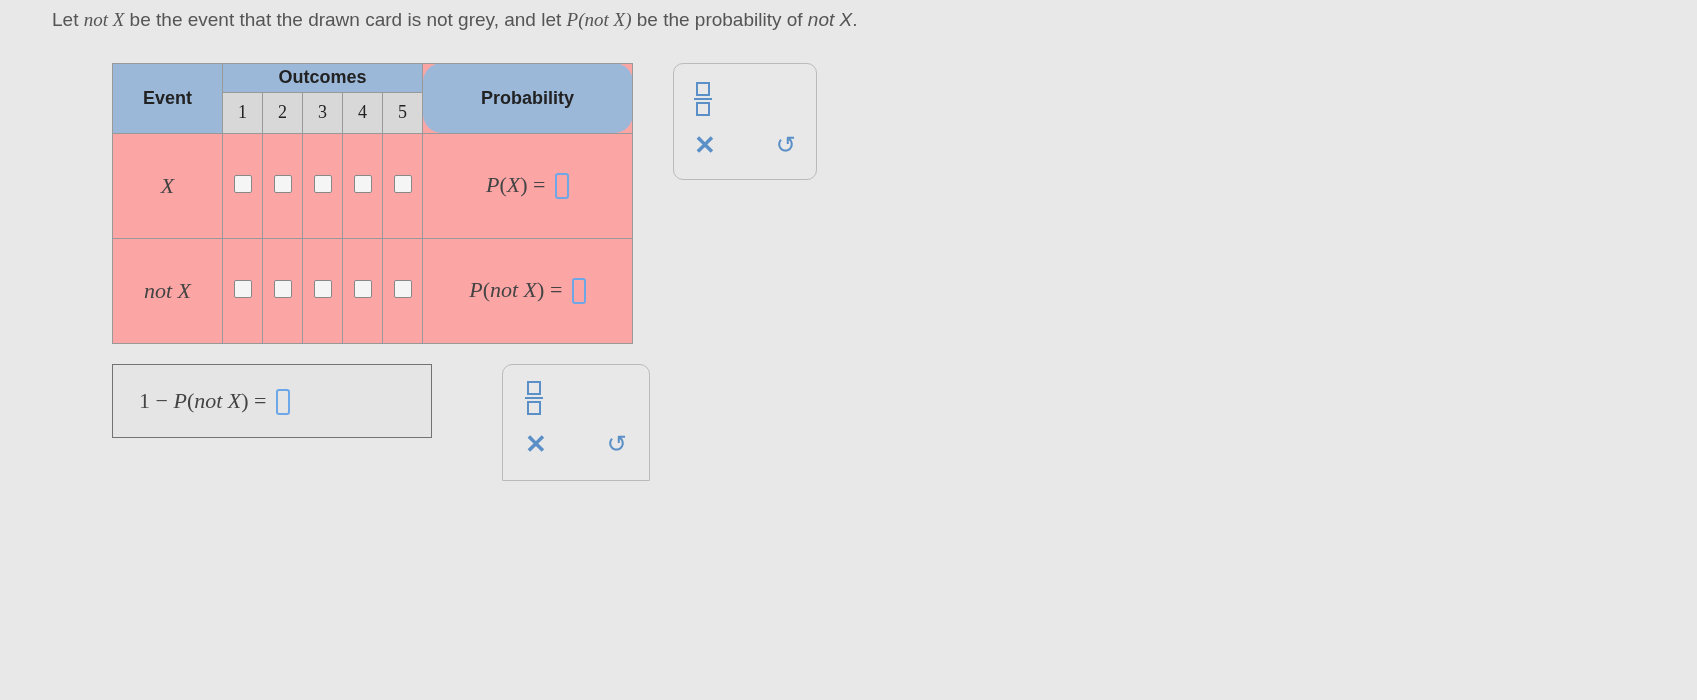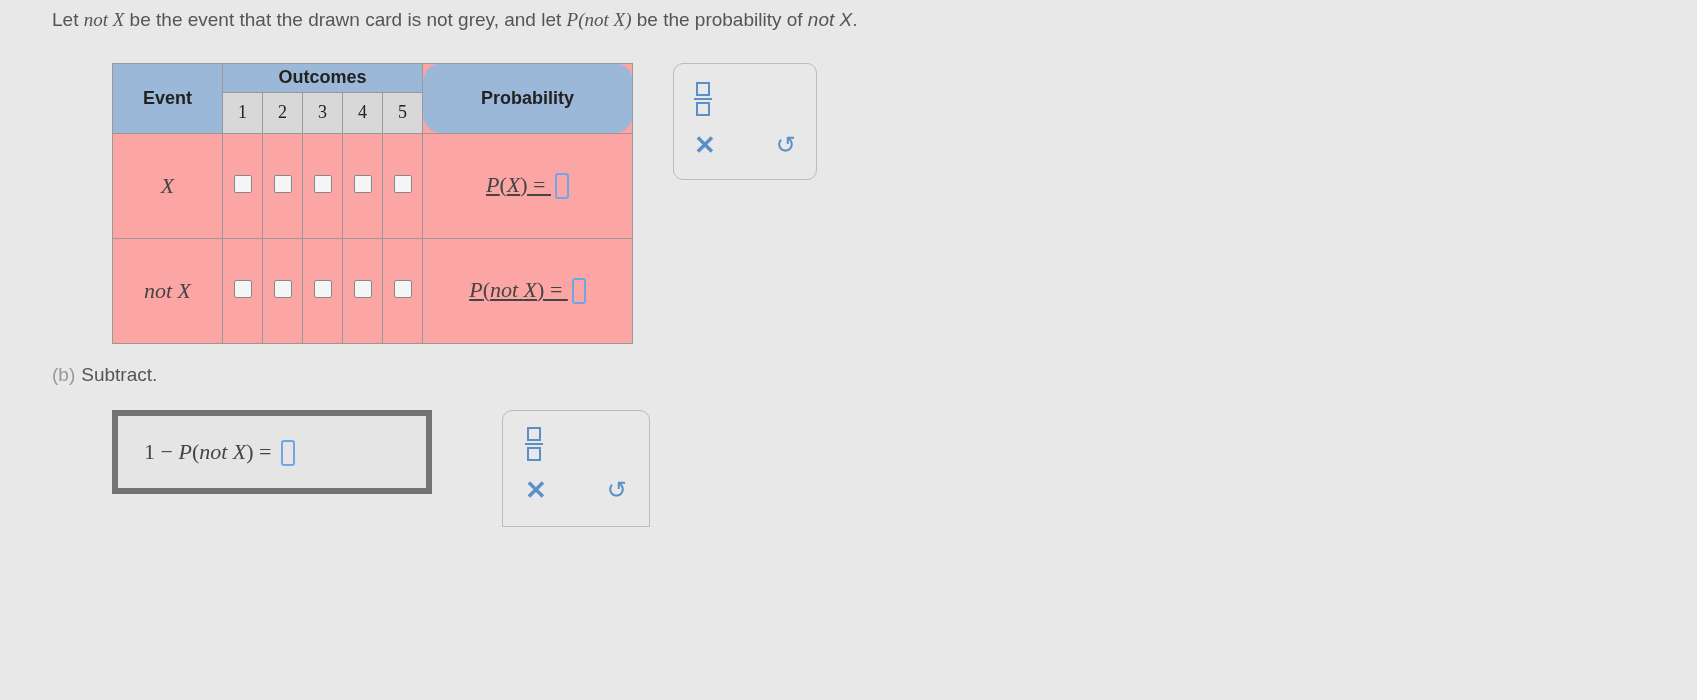--- a/index.html
+++ b/index.html
@@ -23,35 +23,35 @@
   
   table.outcomes { border-collapse: collapse; background: #fca5a5; }
   table.outcomes th, table.outcomes td { border: 1px solid #999; text-align: center; vertical-align: middle; }
   table.outcomes th { background: #9bb8d9; color: #222; font-weight: bold; font-size: 18px; }
   .event-header { width: 110px; height: 70px; }
   .outcomes-header { height: 26px; }
   .num-header { width: 40px; height: 35px; background: #d8d8d8 !important; font-weight: normal !important; font-family: 'Times New Roman', serif; font-size: 20px; }
   .prob-header { width: 210px; border-radius: 19px; }
   .event-cell { width: 110px; height: 105px; font-family: 'Times New Roman', serif; font-style: italic; font-size: 22px; }
   .outcome-cell { width: 40px; height: 105px; }
-  .prob-cell { width: 210px; height: 105px; font-family: 'Times New Roman', serif; font-size: 22px; padding: 0 10px; text-decoration: underline; }
+  .prob-cell { width: 210px; height: 105px; font-family: 'Times New Roman', serif; font-size: 22px; padding: 0 10px; }
   
   .checkbox { width: 18px; height: 18px; border: 1px solid #888; background: #f5f5f5; display: inline-block; border-radius: 2px; }
   .answer-box { display: inline-block; width: 14px; height: 26px; border: 2px solid #6da7e8; border-radius: 3px; vertical-align: middle; margin-left: 4px; }
   
   .tool-palette { border: 1px solid #bbb; border-radius: 10px; padding: 18px 20px; background: #e8e8e8; display: inline-block; }
   .tool-row { display: flex; gap: 60px; align-items: center; margin-bottom: 14px; }
   .tool-row:last-child { margin-bottom: 0; }
   .fraction-tool { display: flex; flex-direction: column; align-items: center; gap: 2px; color: #5b8fc7; }
   .frac-box { width: 14px; height: 14px; border: 2px solid #5b8fc7; }
   .frac-line { width: 18px; height: 2px; background: #5b8fc7; }
   .x-tool { color: #5b8fc7; font-size: 26px; font-weight: bold; }
   .reset-tool { color: #5b8fc7; font-size: 24px; }
   
-  .subtract-box { border: 6px solid #737373; padding: 22px 26px; display: inline-block; margin-left: 60px; font-family: 'Times New Roman', serif; font-size: 24px; background: #e5e5e5; min-width: 320px; }
+  .subtract-box { border: 1px solid #737373; padding: 22px 26px; display: inline-block; margin-left: 60px; font-family: 'Times New Roman', serif; font-size: 24px; background: #e5e5e5; min-width: 320px; }
   
   .bottom-row { display: flex; align-items: flex-start; gap: 70px; }
   .mini-palette { border: 1px solid #bbb; border-top-left-radius: 10px; border-top-right-radius: 10px; padding: 16px 22px 6px 22px; background: #e8e8e8; display: inline-block; }
   .mini-palette .tool-row { gap: 60px; margin-bottom: 14px; }
 </style>
 </head>
 <body>
 
 <div class="content">
   <div class="intro">
@@ -107,23 +107,20 @@
           <div class="frac-box"></div>
         </div>
       </div>
       <div class="tool-row">
         <div class="x-tool">✕</div>
         <div class="reset-tool">↺</div>
       </div>
     </div>
   </div>
 
-  <div class="part-label">
-    <span class="part-letter">(b)</span><span>Subtract.</span>
-  </div>
 
   <div class="bottom-row">
     <div class="subtract-box">
       <span class="math">1 − <span class="math-var">P</span>(<span class="italic">not</span> <span class="math-var">X</span>) = </span><span class="answer-box"></span>
     </div>
 
     <div class="mini-palette">
       <div class="tool-row">
         <div class="fraction-tool">
           <div class="frac-box"></div>

